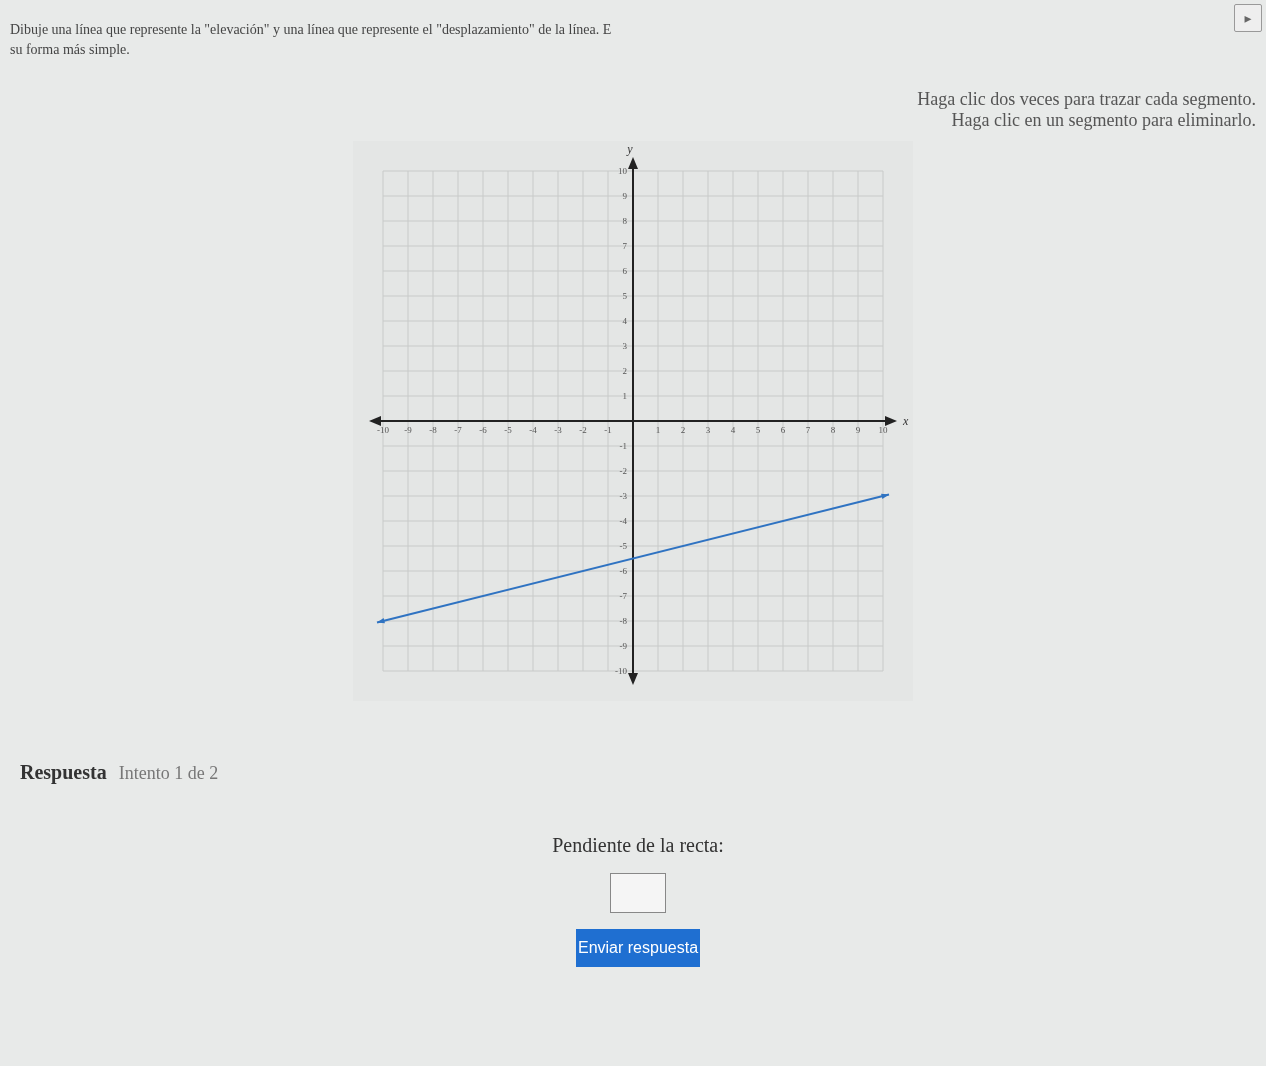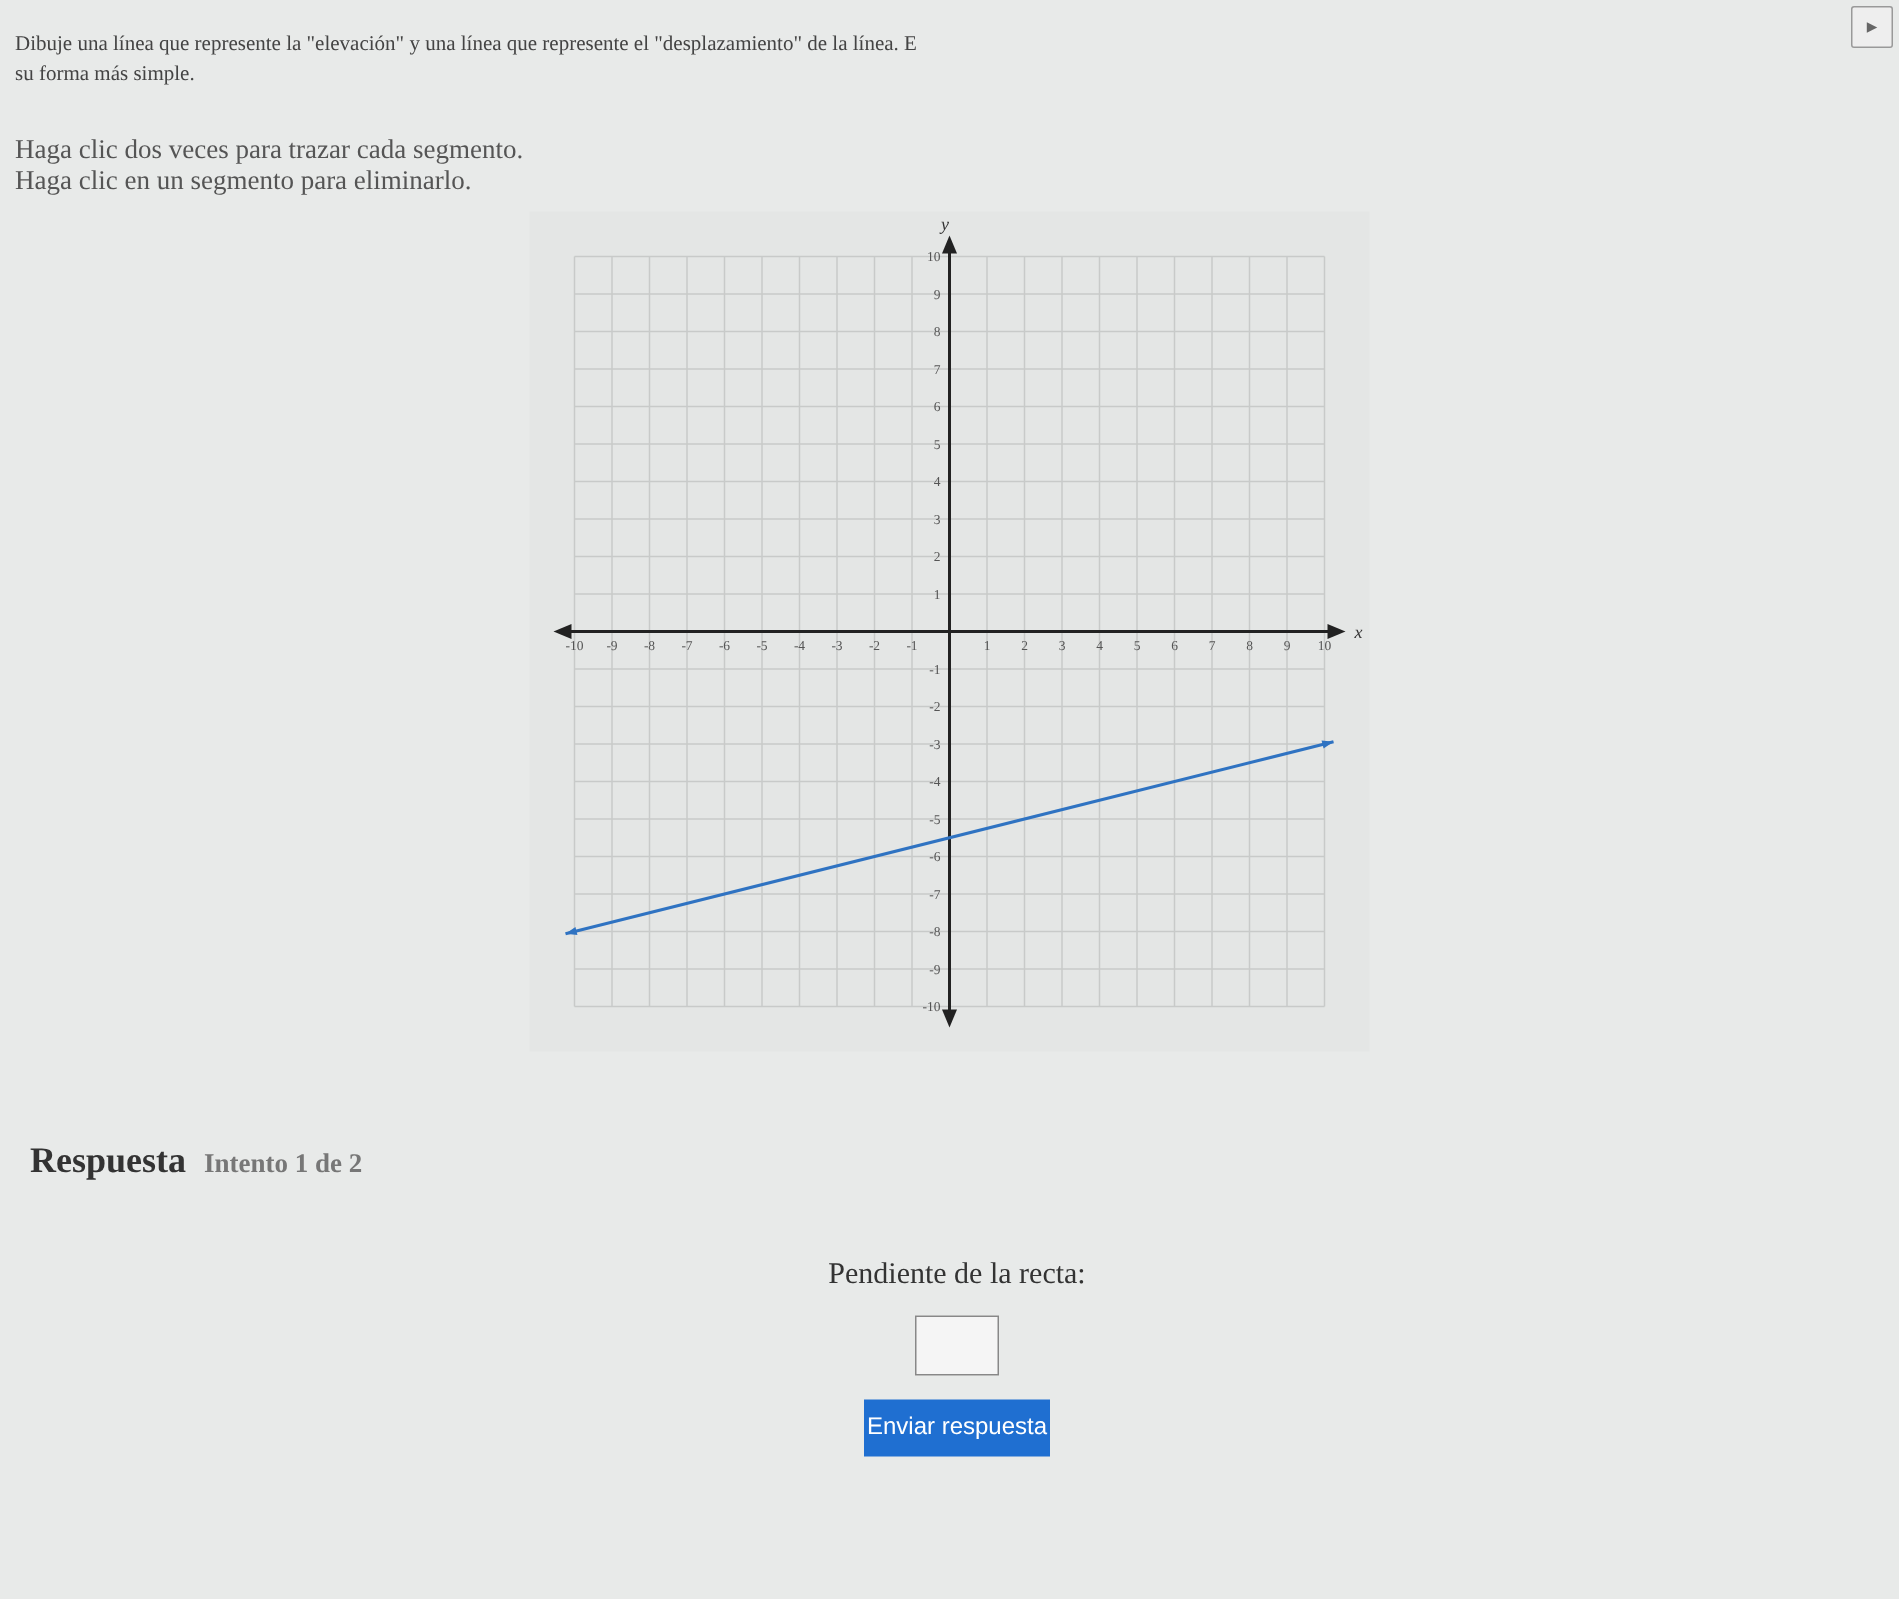--- a/index.html
+++ b/index.html
@@ -12,46 +12,46 @@
       color: #3a3a3a;
       position: relative;
     }
     .question-text {
       font-size: 14px;
       line-height: 1.4;
       margin-bottom: 30px;
       color: #444;
     }
     .instructions {
-      text-align: left;
+      text-align: right;
       font-size: 18px;
       color: #555;
       margin-bottom: 10px;
     }
     .chart-wrap {
       display: flex;
       justify-content: center;
       margin-bottom: 60px;
     }
     svg.grid {
       background: #e4e6e5;
     }
     .answer-section {
       margin-left: 10px;
     }
     .answer-label {
-      font-size: 24px;
+      font-size: 20px;
       font-weight: bold;
       color: #333;
     }
     .attempt {
       font-size: 18px;
       color: #777;
       margin-left: 8px;
-      font-weight: bold;
+      font-weight: normal;
     }
     .bottom-row {
       margin-top: 50px;
       display: flex;
       align-items: center;
       gap: 16px;
       flex-direction: column;
     }
     .slope-label {
       font-size: 20px;

